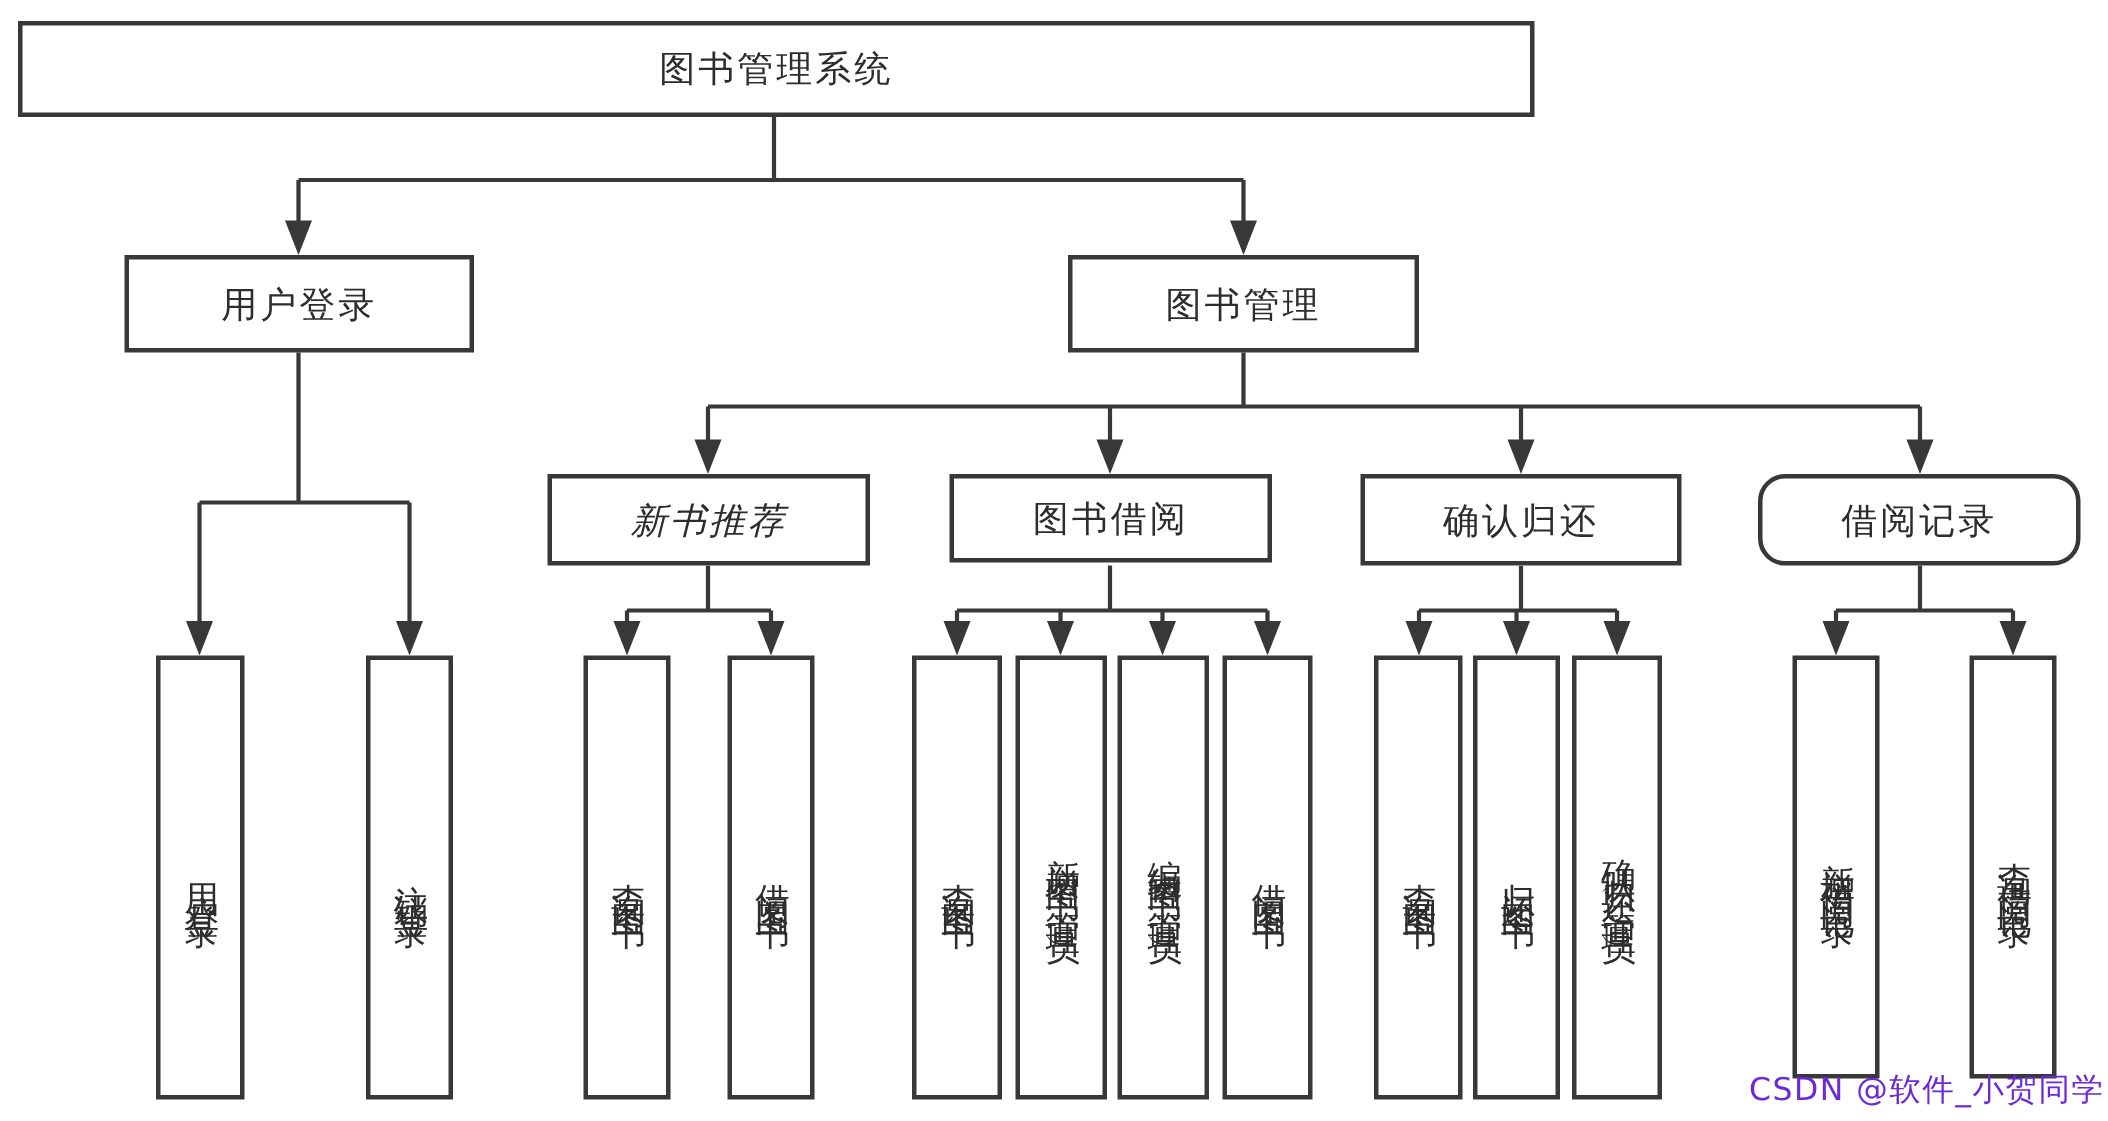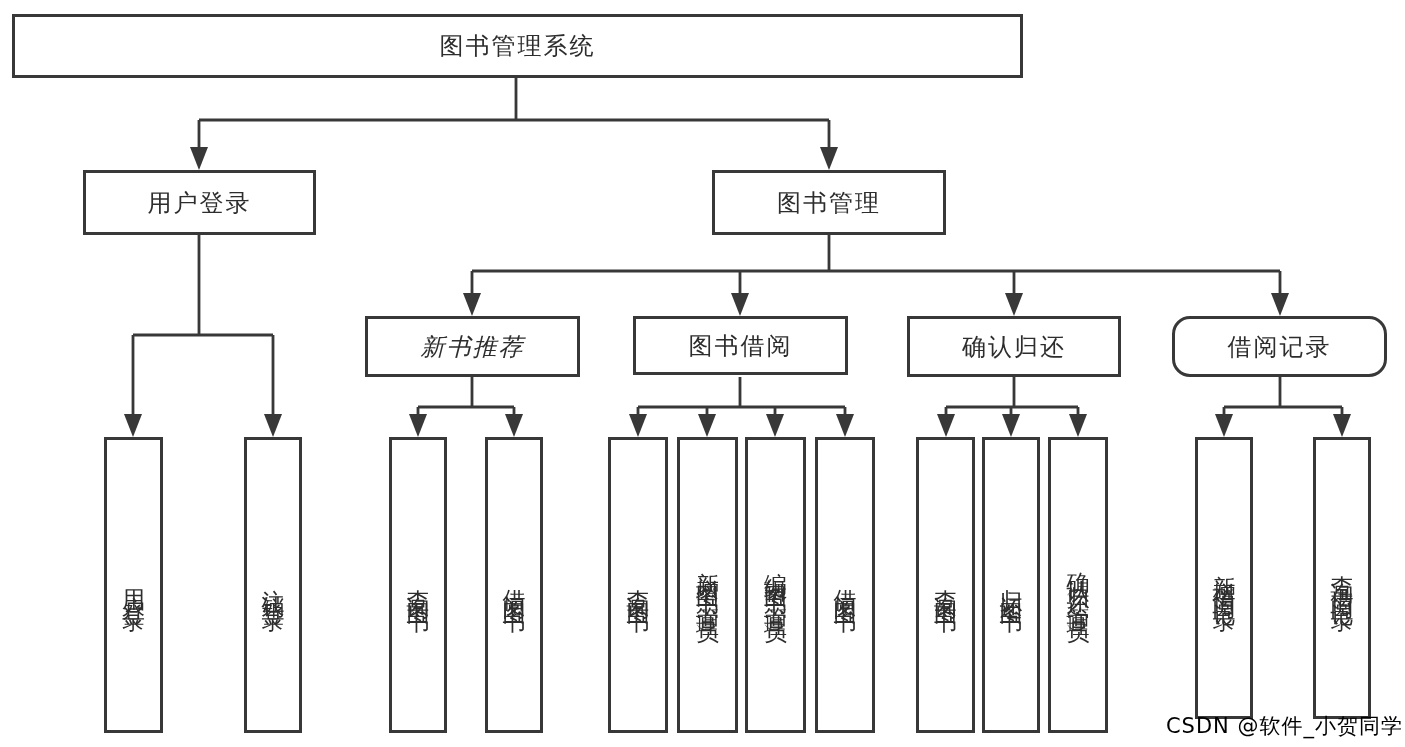--- a/index.html
+++ b/index.html
@@ -42,21 +42,21 @@
     font-size: 23px;
     letter-spacing: 7px;
     line-height: 1;
     white-space: nowrap;
   }
   .watermark {
     position: absolute;
     right: 2px;
     top: 712px;
     font-size: 21px;
-    color: #000000;
+    color: #6d28d9;
     letter-spacing: 1px;
     z-index: 5;
     white-space: nowrap;
   }
 </style>
 </head>
 <body>
 
 <div class="canvas">
 

